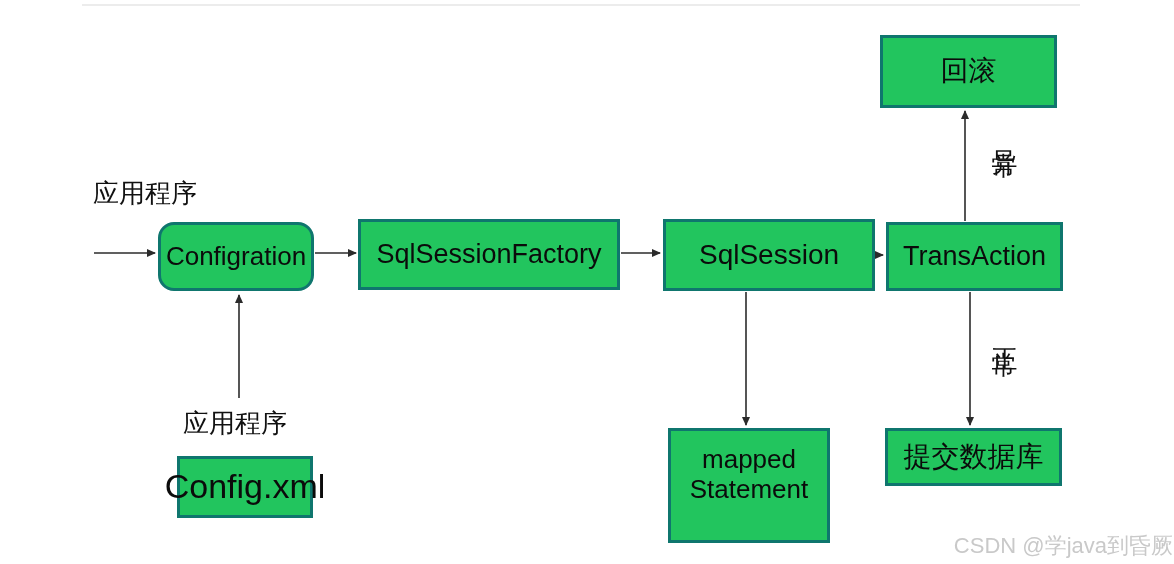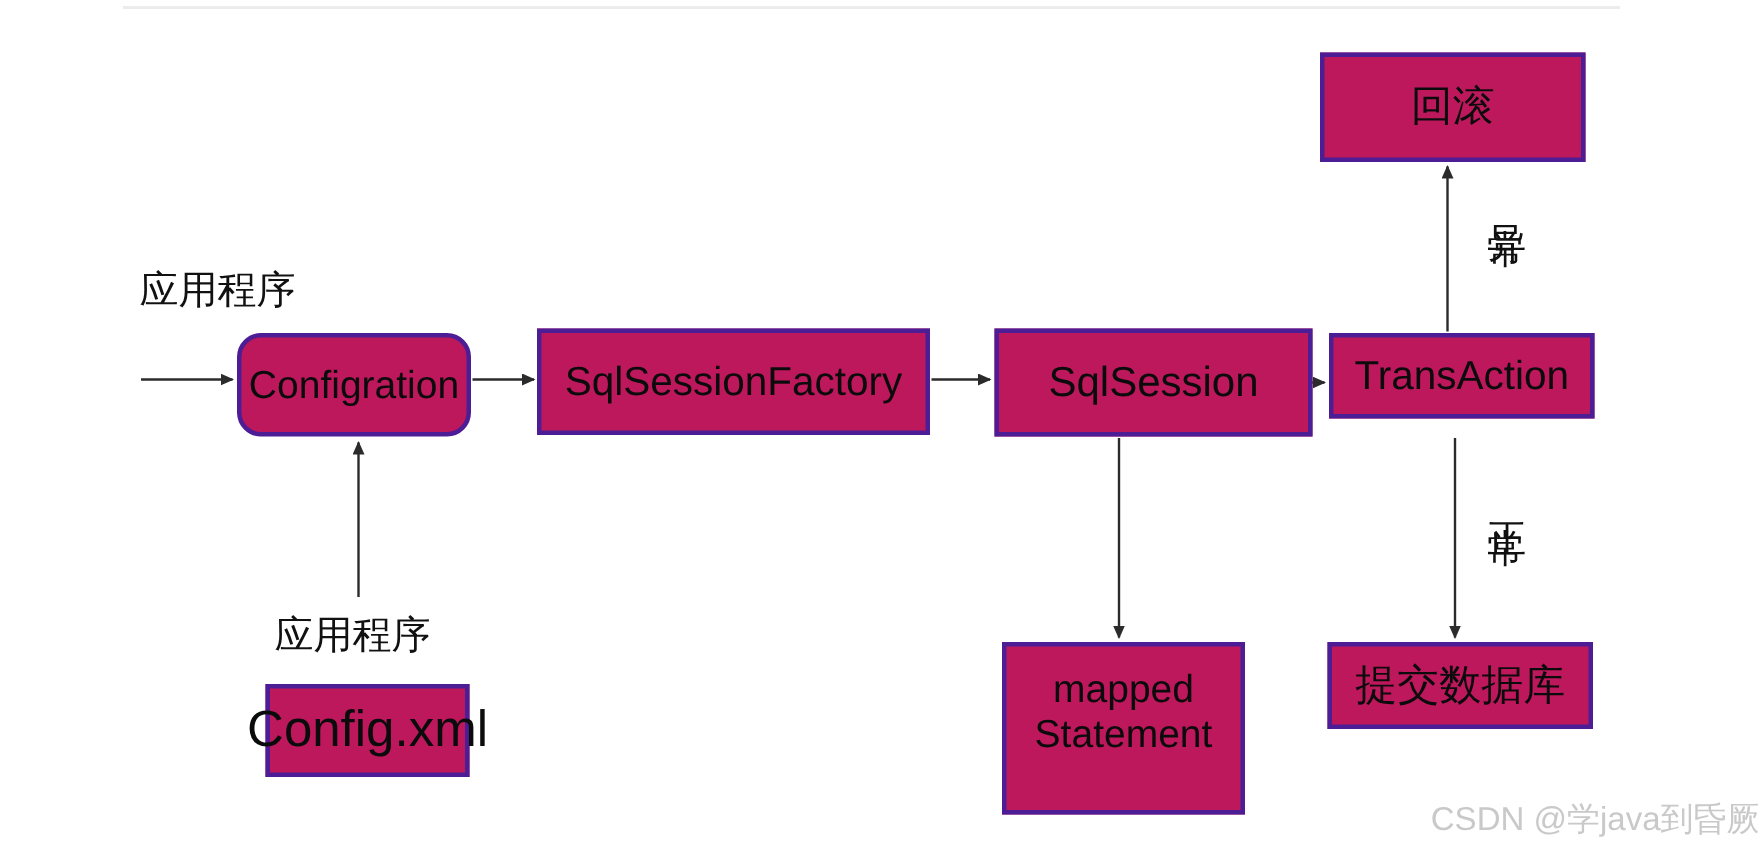--- a/index.html
+++ b/index.html
@@ -19,34 +19,34 @@
     position: absolute;
     left: 82px;
     top: 4px;
     width: 998px;
     height: 2px;
     background: #ececec;
   }
   .node {
     position: absolute;
     box-sizing: border-box;
-    border: 3px solid #4c1d95;
-    background: #be185d;
+    border: 3px solid #0f766e;
+    background: #22c55e;
     color: #0b0b0b;
     display: flex;
     align-items: center;
     justify-content: center;
     text-align: center;
     line-height: 1.15;
   }
   #node-rollback        { left: 880px; top: 35px;  width: 177px; height: 73px;  font-size: 28px; }
   #node-configration    { left: 158px; top: 222px; width: 156px; height: 69px;  font-size: 26px; border-radius: 16px; }
   #node-factory         { left: 358px; top: 219px; width: 262px; height: 71px;  font-size: 27px; }
   #node-sqlsession      { left: 663px; top: 219px; width: 212px; height: 72px;  font-size: 28px; text-align: center; }
-  #node-transaction     { left: 886px; top: 222px; width: 177px; height: 57px;  font-size: 27px; }
+  #node-transaction     { left: 886px; top: 222px; width: 177px; height: 69px;  font-size: 27px; }
   #node-mapped          { left: 668px; top: 428px; width: 162px; height: 115px; font-size: 26px;
                           align-items: flex-start; padding-top: 14px; }
   #node-commitdb        { left: 885px; top: 428px; width: 177px; height: 58px;  font-size: 28px; }
   #node-configxml       { left: 177px; top: 456px; width: 136px; height: 62px;  font-size: 34px; }
   .free-label {
     position: absolute;
     color: #111111;
     font-size: 26px;
     white-space: nowrap;
   }

